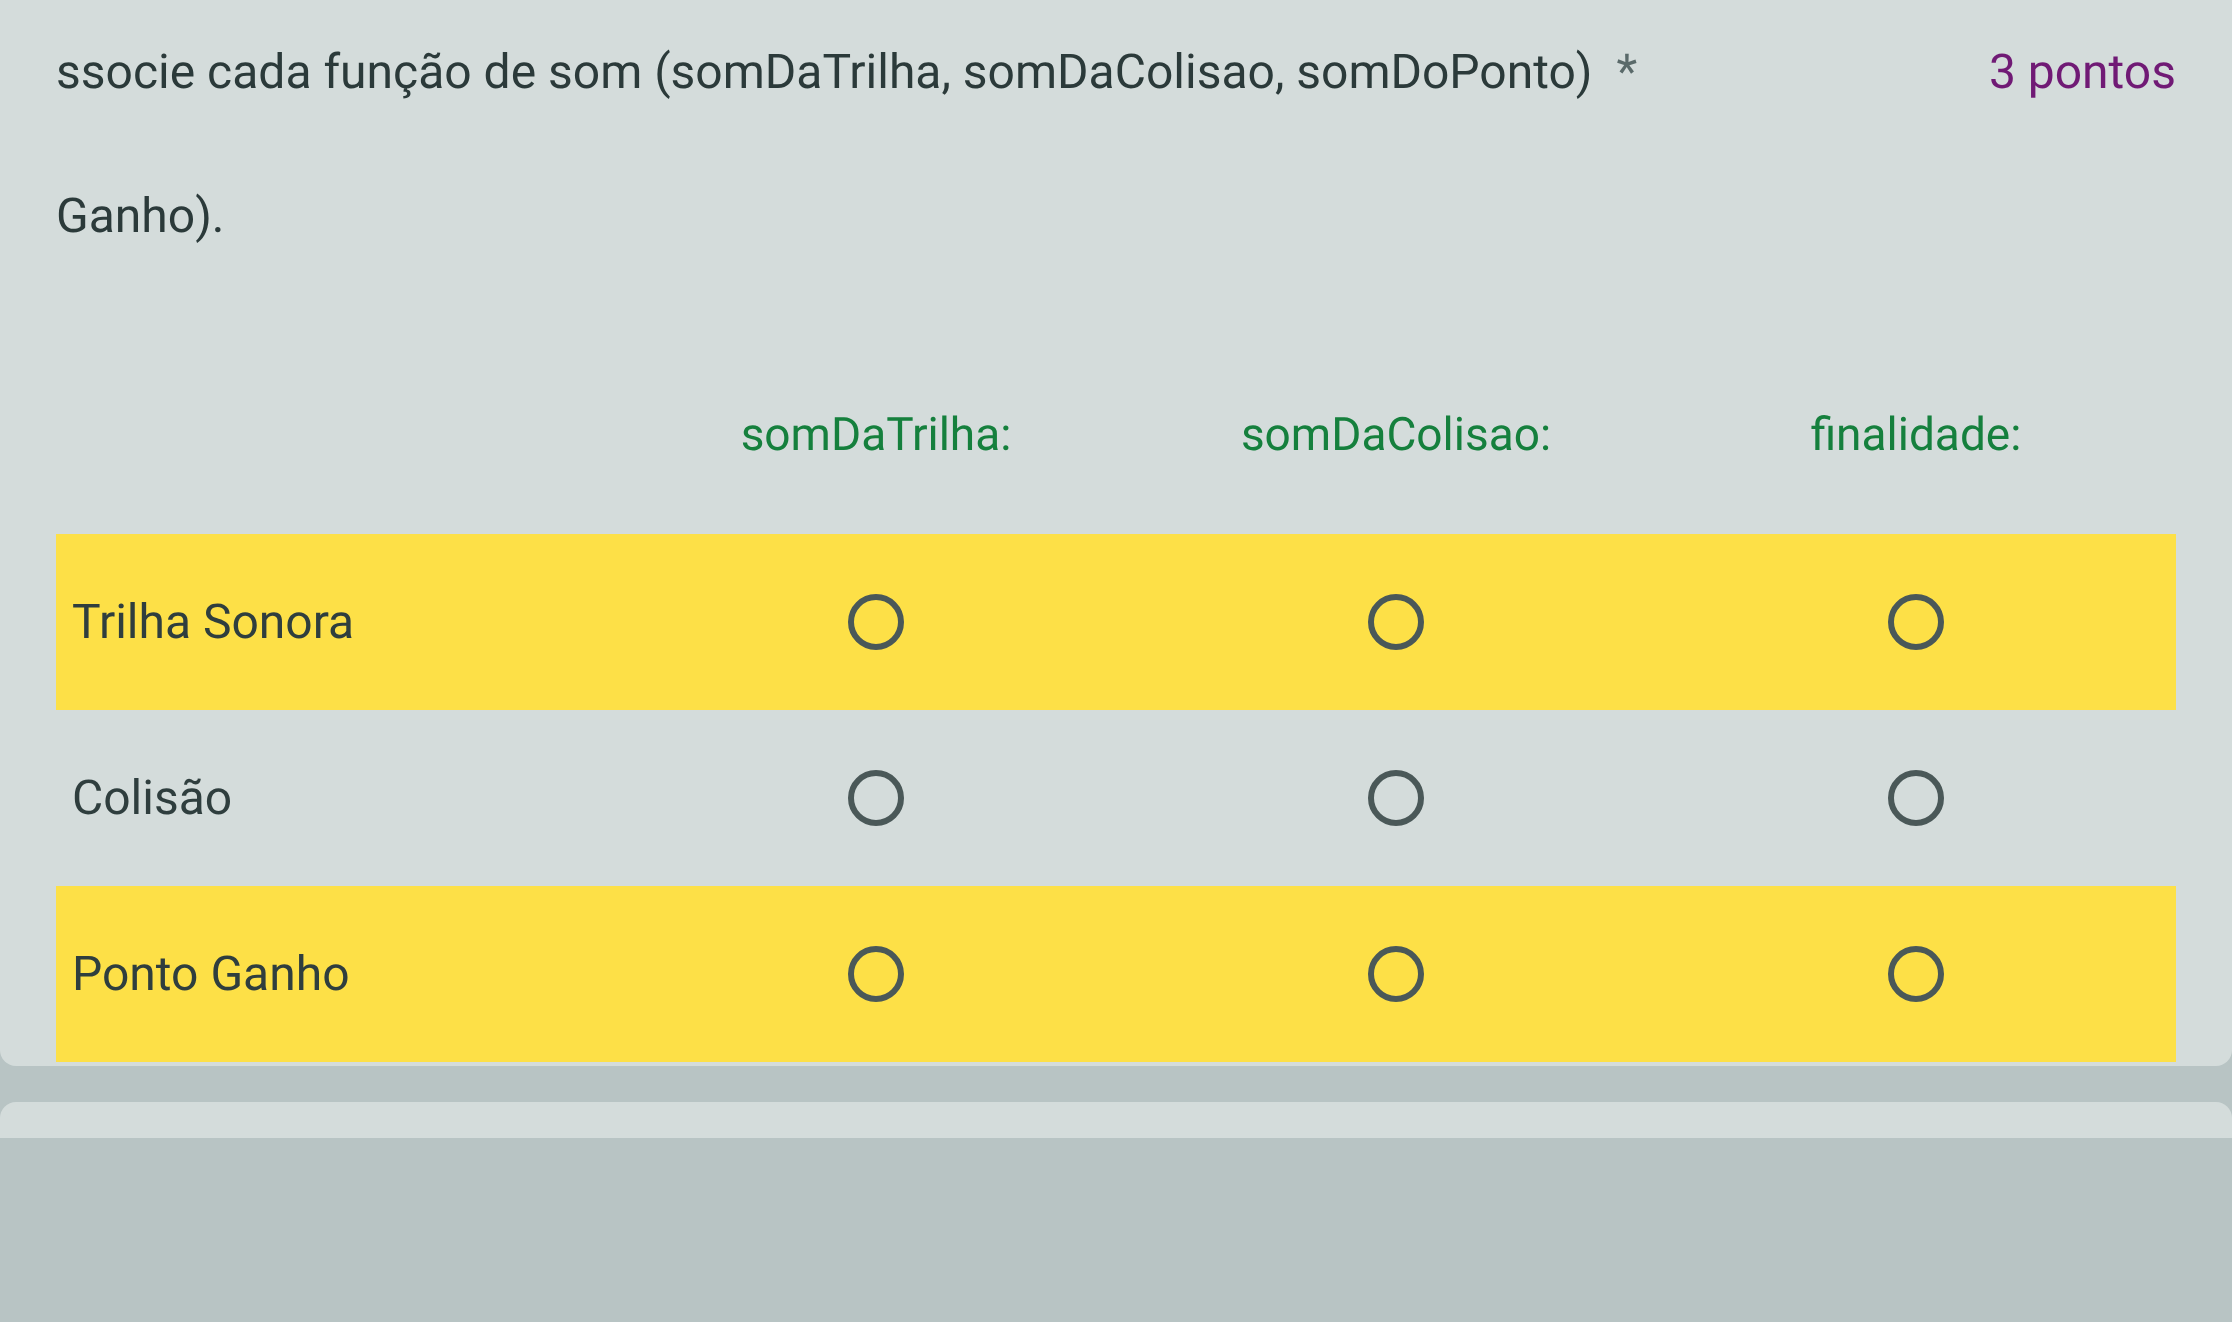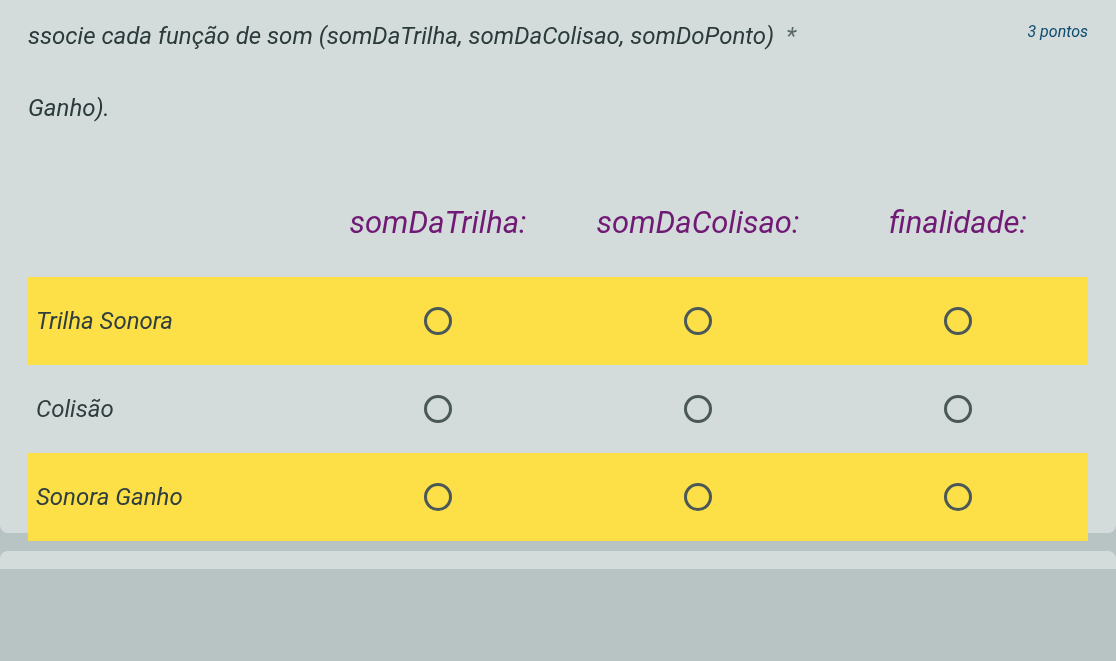--- a/index.html
+++ b/index.html
@@ -14,56 +14,55 @@
       width: 1116px;
       height: 661px;
       overflow: hidden;
     }
     .question-card {
       background: #d4dcdb;
       width: 100%;
       height: 533px;
       padding: 18px 28px 28px 28px;
       border-radius: 0 0 8px 8px;
-      font-style: italic;
     }
     .question-header {
       display: flex;
       align-items: flex-start;
       gap: 12px;
       margin-bottom: 60px;
     }
     .question-text {
       font-size: 24px;
       color: #2b3a3a;
       line-height: 1.5;
       flex: 1;
     }
     .asterisk {
       color: #5a6a6a;
       font-size: 24px;
       margin: 0 6px;
     }
     .points {
-      font-size: 16px;
-      color: #0c4a6e;
+      font-size: 24px;
+      color: #701a75;
       white-space: nowrap;
       padding-top: 4px;
     }
     .grid {
       display: grid;
       grid-template-columns: 280px 1fr 1fr 1fr;
       align-items: center;
     }
     .grid .header-row {
       display: contents;
     }
     .grid .col-header {
-      font-size: 31px;
-      color: #701a75;
+      font-size: 23px;
+      color: #15803d;
       text-align: center;
       padding: 18px 0 36px 0;
     }
     .grid .empty-header {
       padding: 18px 0 36px 0;
     }
     .data-row {
       display: contents;
     }
     .data-row.striped > .cell {
@@ -143,21 +142,21 @@
       </div>
       <div class="cell radio-cell">
         <span class="radio"></span>
       </div>
       <div class="cell radio-cell">
         <span class="radio"></span>
       </div>
     </div>
 
     <div class="data-row striped">
-      <div class="cell row-label">Sonora Ganho</div>
+      <div class="cell row-label">Ponto Ganho</div>
       <div class="cell radio-cell">
         <span class="radio"></span>
       </div>
       <div class="cell radio-cell">
         <span class="radio"></span>
       </div>
       <div class="cell radio-cell">
         <span class="radio"></span>
       </div>
     </div>

